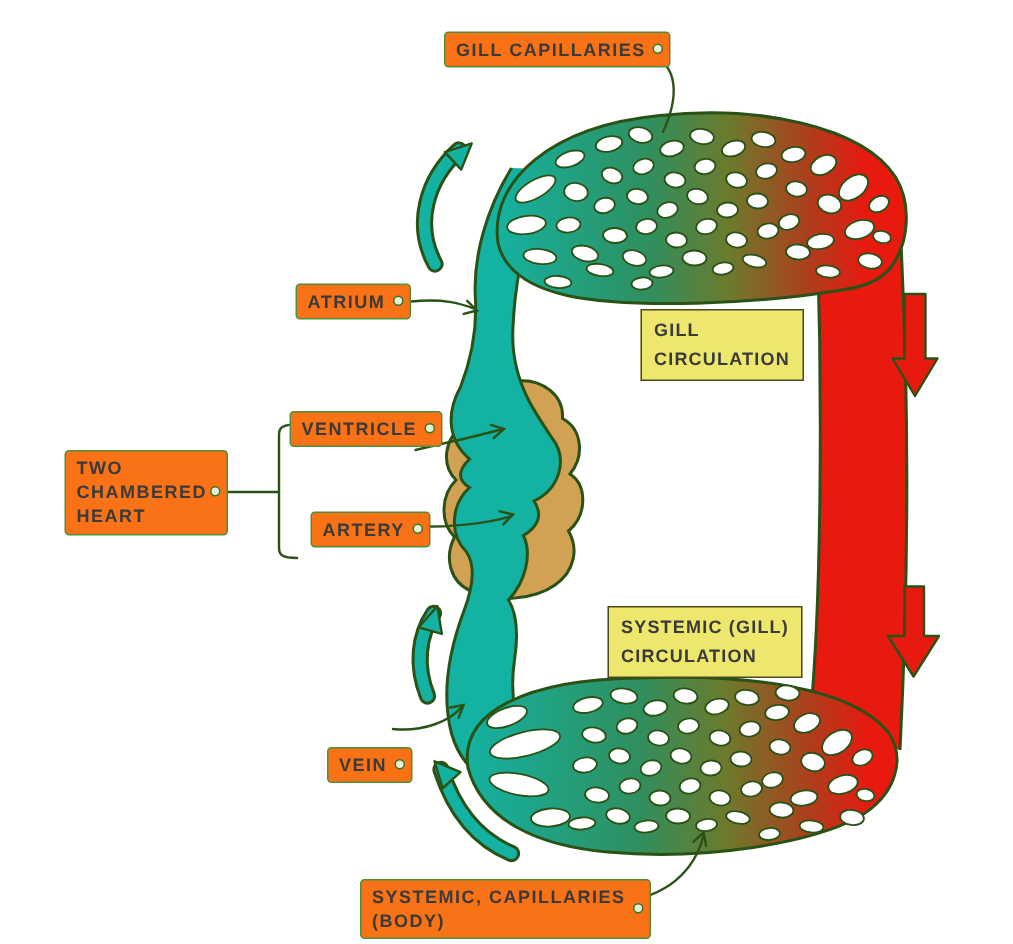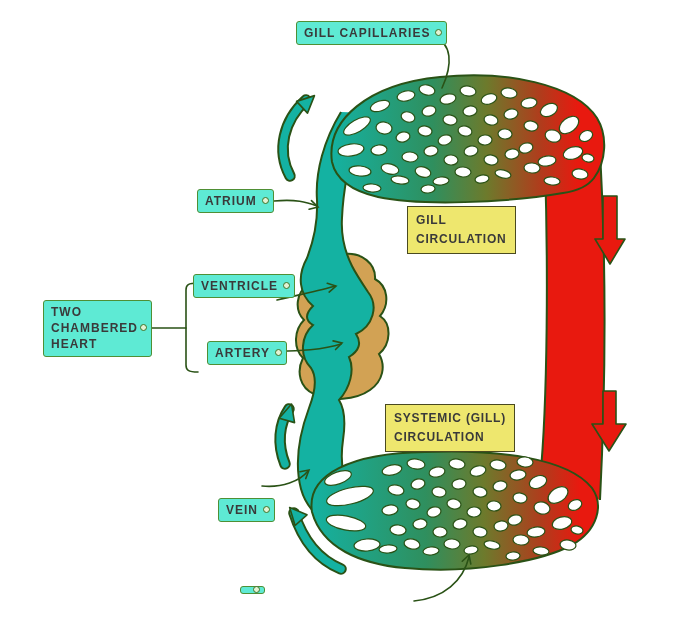--- a/index.html
+++ b/index.html
@@ -1,27 +1,27 @@
 <!DOCTYPE html>
 <html><head>
 <meta charset="utf-8">
 <style>
   html,body{margin:0;padding:0;background:#fff;}
   #stage{position:relative;width:675px;height:629px;background:#fff;overflow:hidden;
          font-family:"Liberation Sans",sans-serif;}
   #art{position:absolute;left:0;top:0;}
-  .tag{position:absolute;background:#5eead4;border:1.6px solid #4f8f35;border-radius:3px;
+  .tag{position:absolute;background:#f97316;border:1.6px solid #4f8f35;border-radius:3px;
        color:#3a3a3a;font-size:12px;font-weight:bold;letter-spacing:1px;
        padding:3px 16px 3px 7px;white-space:nowrap;line-height:1.35;}
   .tag::after{content:'';position:absolute;width:5px;height:5px;border:1.4px solid #3c7328;
        border-radius:50%;right:4px;top:50%;margin-top:-4px;background:#e3f2d4;}
   .tag.multi{white-space:normal;}
   .note{position:absolute;background:#eee76e;border:1.7px solid #4a4a20;color:#3a3a3a;
        font-size:12px;font-weight:bold;letter-spacing:0.8px;padding:4px 8px;line-height:1.6;
-       white-space:nowrap;}
+       white-space:nowrap;margin-left:20px;}
 </style>
 </head>
 <body>
 
 <div id="stage">
 
   <svg id="art" width="675" height="629" viewBox="0 0 675 629">
     <defs>
       <linearGradient id="topGrad" x1="330" y1="0" x2="600" y2="0" gradientUnits="userSpaceOnUse">
         <stop offset="0" stop-color="#14b2a2"></stop>
@@ -253,15 +253,17 @@
   <div class="note" style="left:385px;top:404px;">
     <div>SYSTEMIC  (GILL)</div>
     <div>CIRCULATION</div>
   </div>
 
   <div class="tag" style="left:218px;top:474px;margin-top:24px;">
     <span>VEIN</span>
   </div>
 
   <div class="tag multi" style="left:240px;top:586px;">
+    <div>SYSTEMIC,  CAPILLARIES</div>
+    <div>(BODY)</div>
   </div>
 
 </div>
 
 </body></html>

